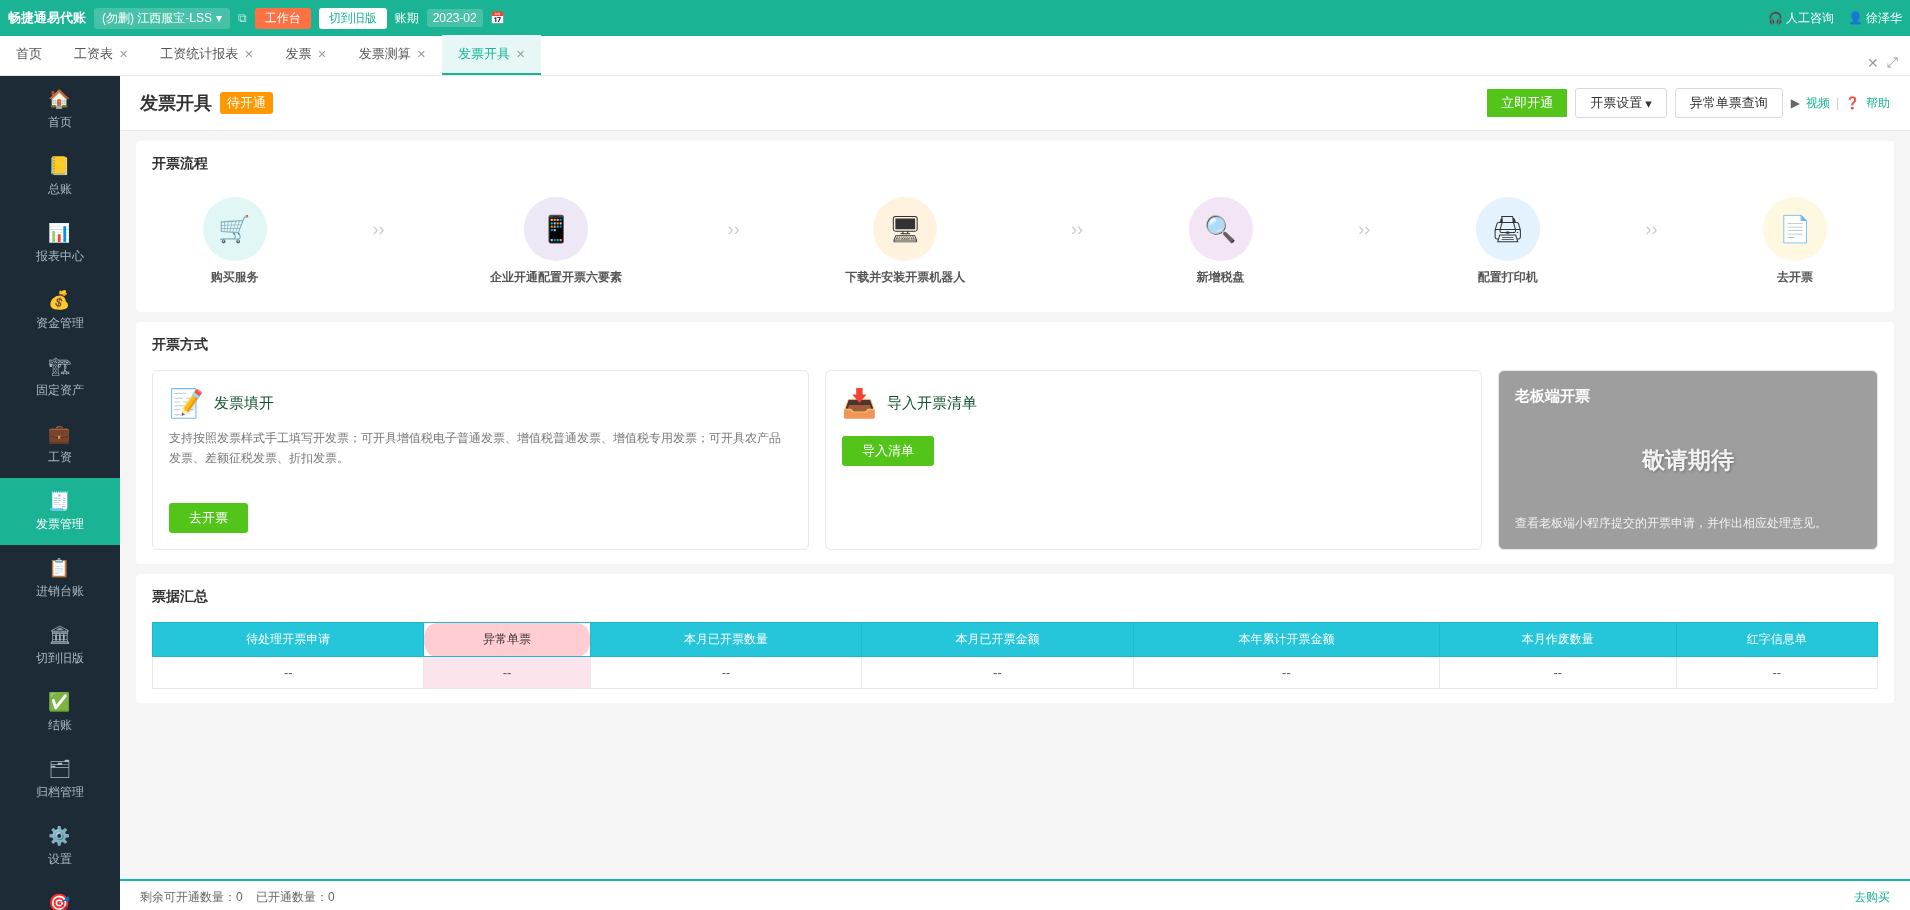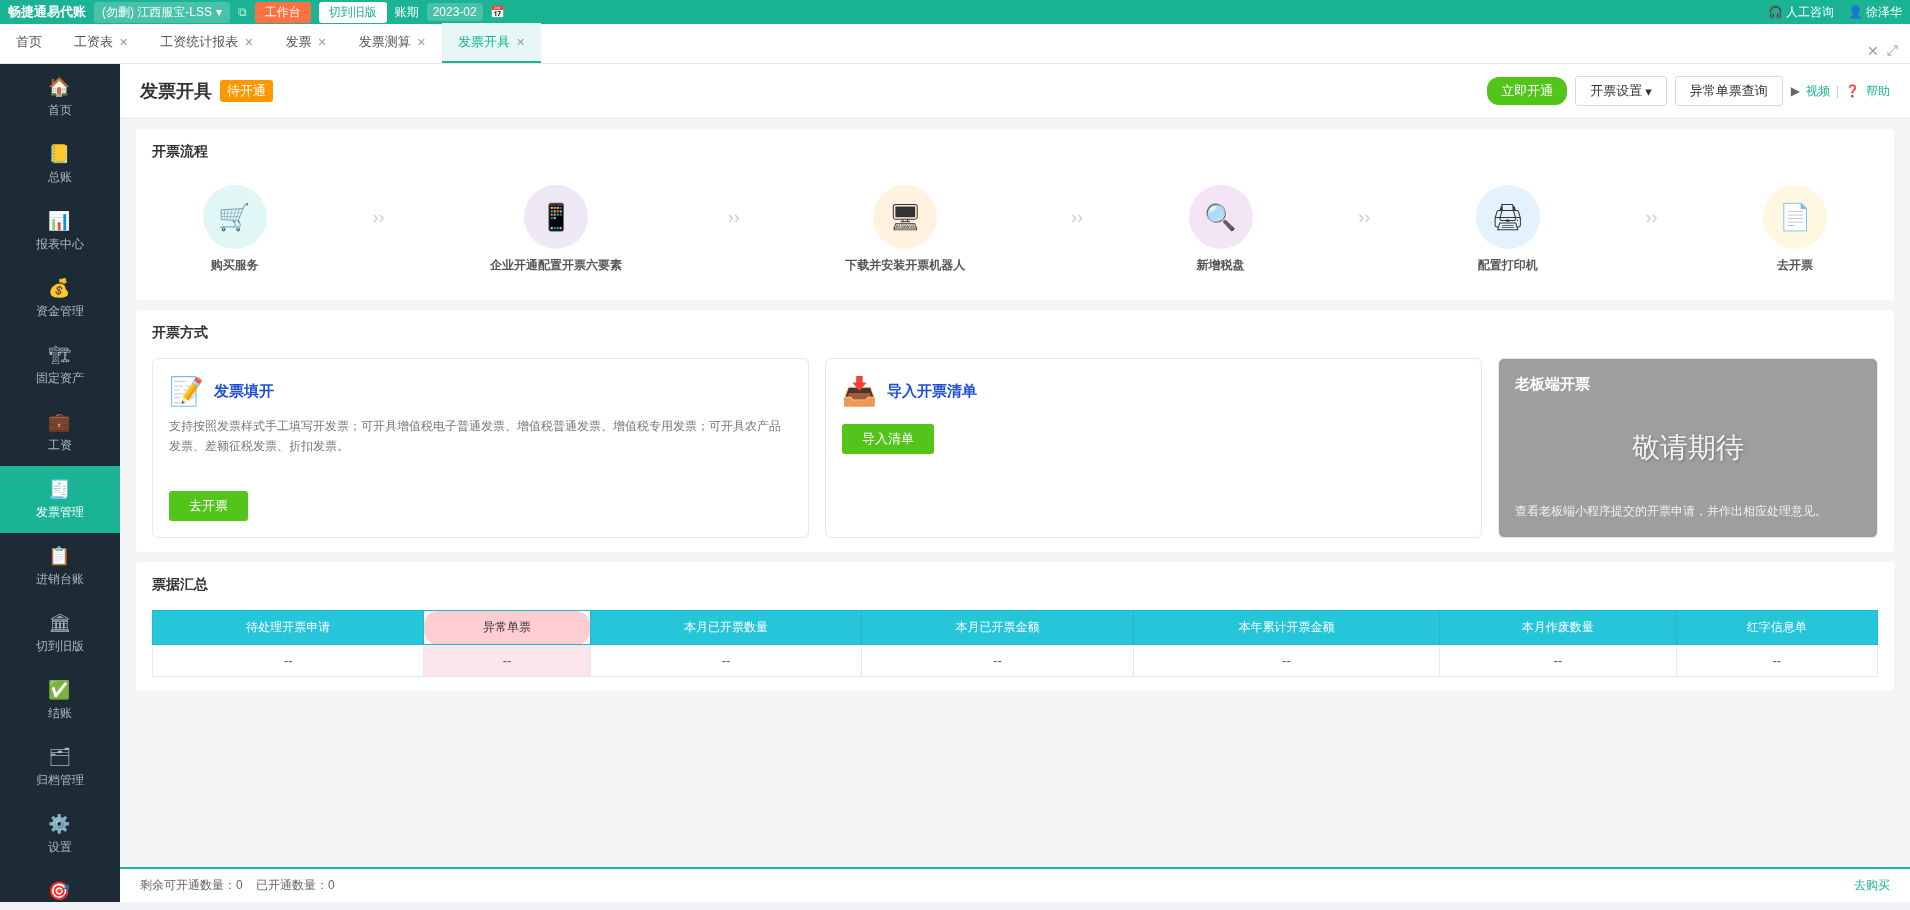--- a/index.html
+++ b/index.html
@@ -1,20 +1,20 @@
 <!DOCTYPE html>
 <html><head>
   <meta charset="utf-8">
   <style>
     * { box-sizing: border-box; margin: 0; padding: 0; }
     body { font-family: "Microsoft YaHei", "PingFang SC", sans-serif; font-size: 13px; background: #f0f2f5; color: #333; overflow: hidden; }
 
     
     .top-bar {
-      height: 24px;
+      height: 36px;
       background: #1ab394;
       display: flex;
       align-items: center;
       justify-content: space-between;
       padding: 0 8px;
       color: #fff;
       font-size: 12px;
     }
     .top-bar-left { display: flex; align-items: center; gap: 8px; }
     .top-bar-logo { font-size: 13px; font-weight: bold; color: #fff; }
@@ -91,21 +91,21 @@
       padding: 12px 20px;
       display: flex;
       align-items: center;
       justify-content: space-between;
       border-bottom: 1px solid #e8e8e8;
     }
     .page-title-row { display: flex; align-items: center; gap: 8px; }
     .page-title { font-size: 18px; font-weight: bold; color: #333; }
     .badge-pending { background: #ff9800; color: #fff; font-size: 13px; padding: 2px 7px; border-radius: 3px; }
     .page-actions { display: flex; align-items: center; gap: 8px; }
-    .btn-primary { background: #52c41a; color: #fff; border: none; border-radius: 12px; padding: 5px 14px; font-size: 13px; cursor: pointer; font-family: inherit; }
+    .btn-primary { background: #52c41a; color: #fff; border: none; border-radius: 1px; padding: 5px 14px; font-size: 13px; cursor: pointer; font-family: inherit; }
     .btn-outline { background: #fff; color: #333; border: 1px solid #d9d9d9; border-radius: 3px; padding: 5px 14px; font-size: 13px; cursor: pointer; font-family: inherit; display: flex; align-items: center; gap: 3px; }
     .page-action-right { display: flex; align-items: center; gap: 6px; color: #666; font-size: 12px; }
 
     
     .section { background: #fff; margin: 10px 16px 0; border-radius: 4px; padding: 14px 16px; }
     .section-title { font-size: 14px; font-weight: bold; color: #333; margin-bottom: 16px; }
 
     
     .flow-steps { display: flex; align-items: center; justify-content: space-around; padding: 8px 0 12px; }
     .flow-step { display: flex; flex-direction: column; align-items: center; gap: 8px; }
@@ -131,21 +131,21 @@
       border: 1px solid #e8e8e8;
       border-radius: 6px;
       padding: 16px;
       display: flex;
       flex-direction: column;
       gap: 8px;
       background: #fff;
     }
     .method-card-header { display: flex; align-items: center; gap: 10px; }
     .method-icon { font-size: 28px; }
-    .method-title { font-size: 15px; font-weight: bold; color: #1d4ed8; }
+    .method-title { font-size: 15px; font-weight: normal; color: #14532d; }
     .method-desc { font-size: 12px; color: #777; line-height: 1.7; flex: 1; }
     .method-btn { align-self: flex-start; margin-top: 8px; background: #52c41a; color: #fff; border: none; border-radius: 3px; padding: 6px 20px; font-size: 13px; cursor: pointer; font-family: inherit; }
 
     .method-card-old {
       flex: 0 0 380px;
       border: 1px solid #e8e8e8;
       border-radius: 6px;
       padding: 16px;
       background: #9e9e9e;
       color: #fff;
@@ -156,22 +156,22 @@
       gap: 6px;
       min-height: 180px;
       justify-content: space-between;
     }
     .method-card-old-title { font-size: 15px; font-weight: bold; color: #fff; }
     .method-card-old-desc { font-size: 12px; color: rgba(255,255,255,0.85); line-height: 1.7; }
     .coming-soon-overlay {
       position: absolute;
       top: 50%; left: 50%;
       transform: translate(-50%, -50%);
-      font-size: 28px;
-      font-weight: normal;
+      font-size: 23px;
+      font-weight: bold;
       color: rgba(255,255,255,0.9);
       text-shadow: 1px 1px 3px rgba(0,0,0,0.3);
       white-space: nowrap;
     }
 
     
     .summary-section { background: #fff; margin: 10px 16px 10px; border-radius: 4px; padding: 14px 16px; }
     .summary-table { width: 100%; border-collapse: collapse; }
     .summary-table th {
       background: #26c6da;

